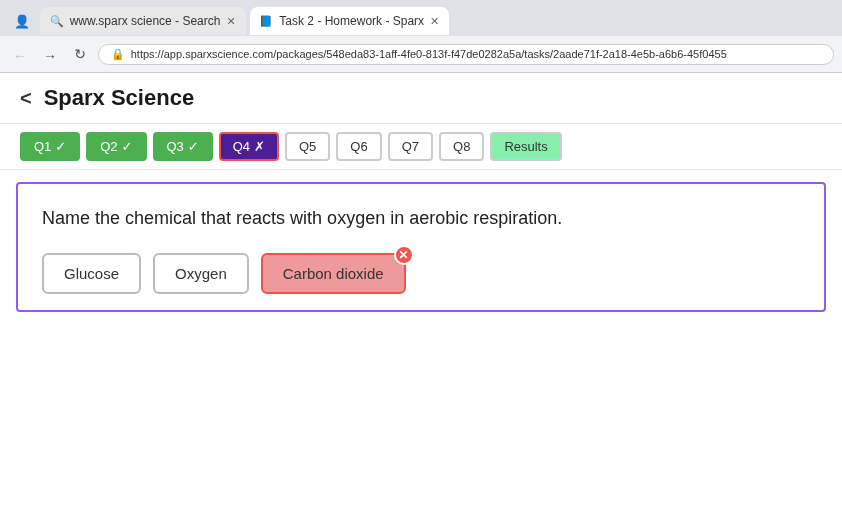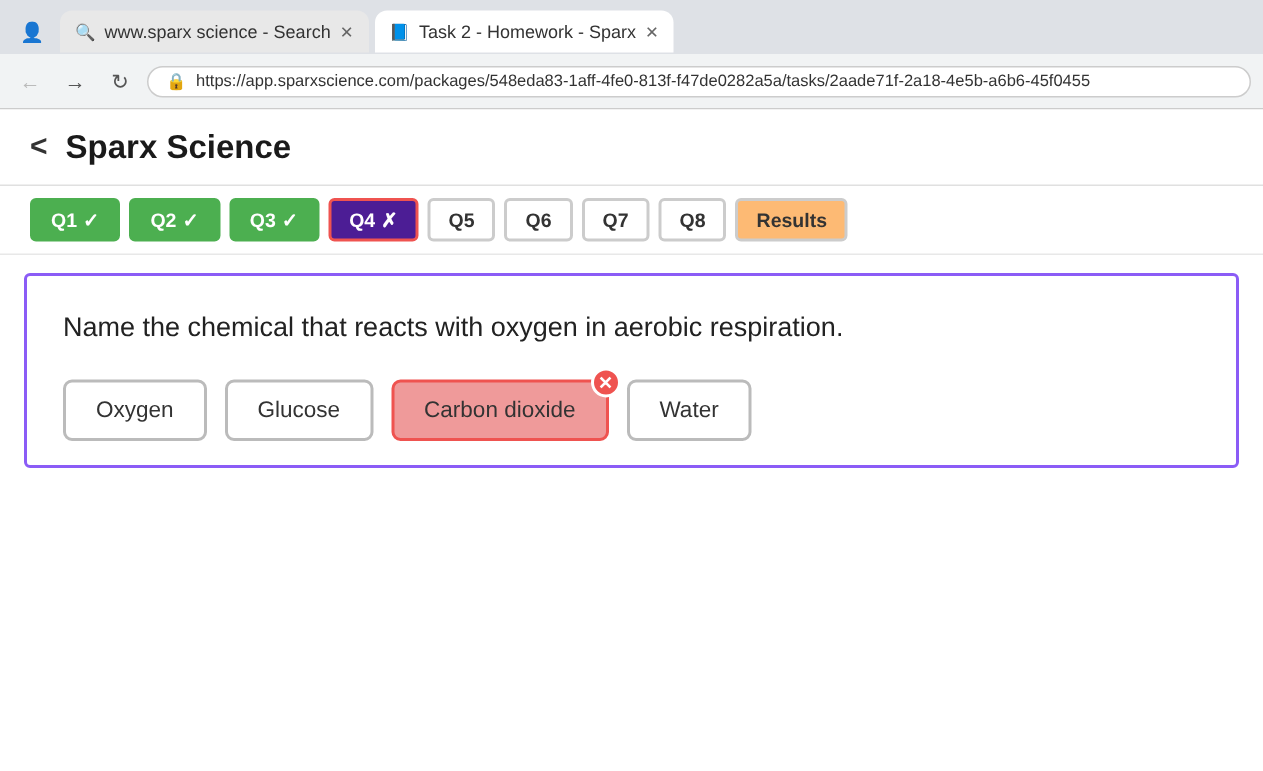--- a/index.html
+++ b/index.html
@@ -119,45 +119,45 @@
       background: #fff;
       gap: 6px;
       border-bottom: 1px solid #e8e8e8;
     }
     .q-tab {
       display: flex;
       align-items: center;
       padding: 5px 12px;
       border-radius: 4px;
       font-size: 13px;
-      font-weight: 700;
+      font-weight: 400;
       cursor: pointer;
       border: 2px solid transparent;
       gap: 4px;
     }
     .q-tab.correct {
       background: #4caf50;
       color: #fff;
       border-color: #4caf50;
     }
     .q-tab.incorrect {
       background: #4c1d95;
       color: #fff;
       border-color: #ef5350;
     }
     .q-tab.neutral {
       background: #fff;
       color: #333;
       border: 2px solid #ccc;
     }
     .q-tab.results {
-      background: #fdba74;
+      background: #86efac;
       color: #333;
       border: 2px solid #ccc;
-      font-weight: 700;
+      font-weight: 400;
     }
 
     
     .question-area {
       padding: 24px 24px 16px 24px;
       background: #fff;
       border: 2px solid #8b5cf6;
       margin: 12px 16px;
       border-radius: 4px;
     }
@@ -270,27 +270,24 @@
     </div>
     <div class="q-tab results">
       <span>Results</span>
     </div>
   </div>
 
   <div class="question-area">
     <div class="question-text">Name the chemical that reacts with oxygen in aerobic respiration.</div>
     <div class="answer-options">
       <button class="answer-btn">
-        <span>Oxygen</span>
+        <span>Glucose</span>
       </button>
       <button class="answer-btn">
-        <span>Glucose</span>
+        <span>Oxygen</span>
       </button>
       <button class="answer-btn selected-wrong">
         <span class="x-badge">✕</span>
         <span>Carbon dioxide</span>
       </button>
-      <button class="answer-btn">
-        <span>Water</span>
-      </button>
     </div>
   </div>
 </div>
 
 </body></html>

